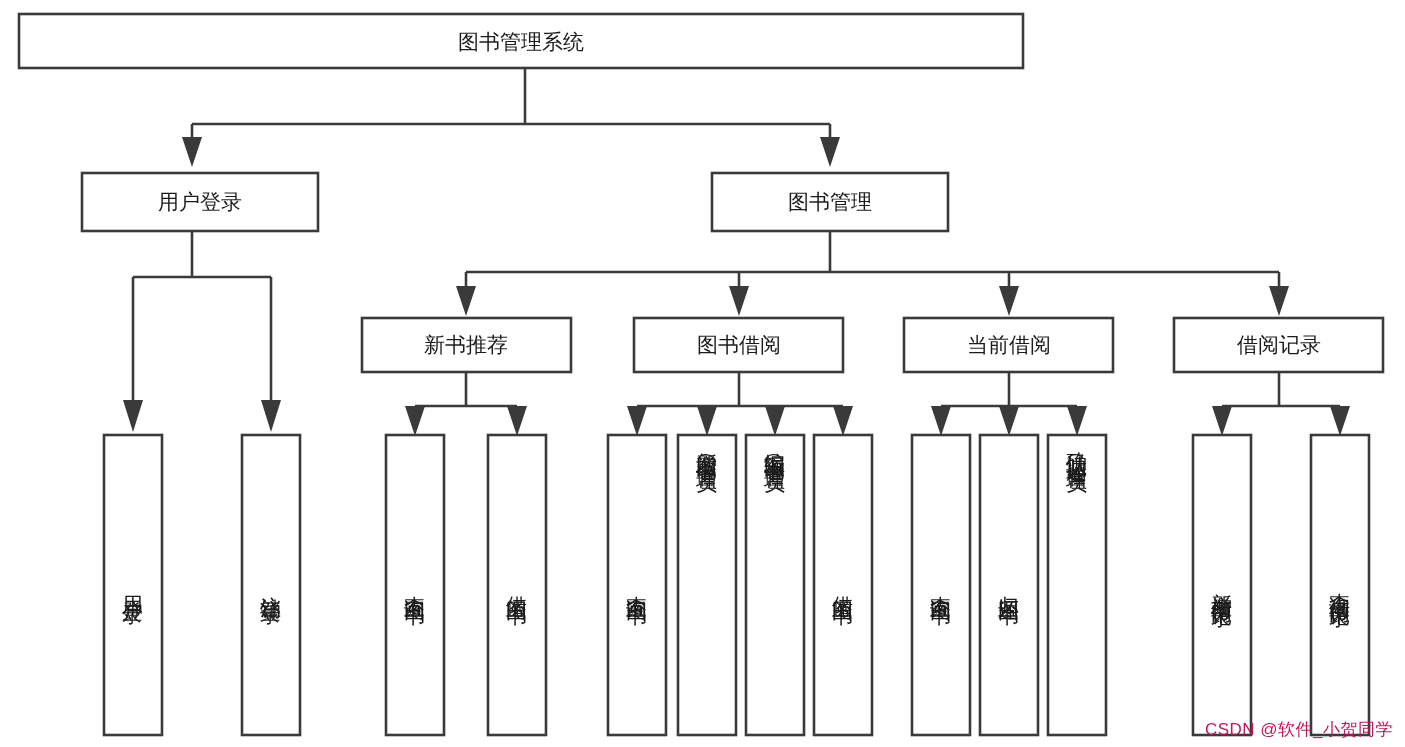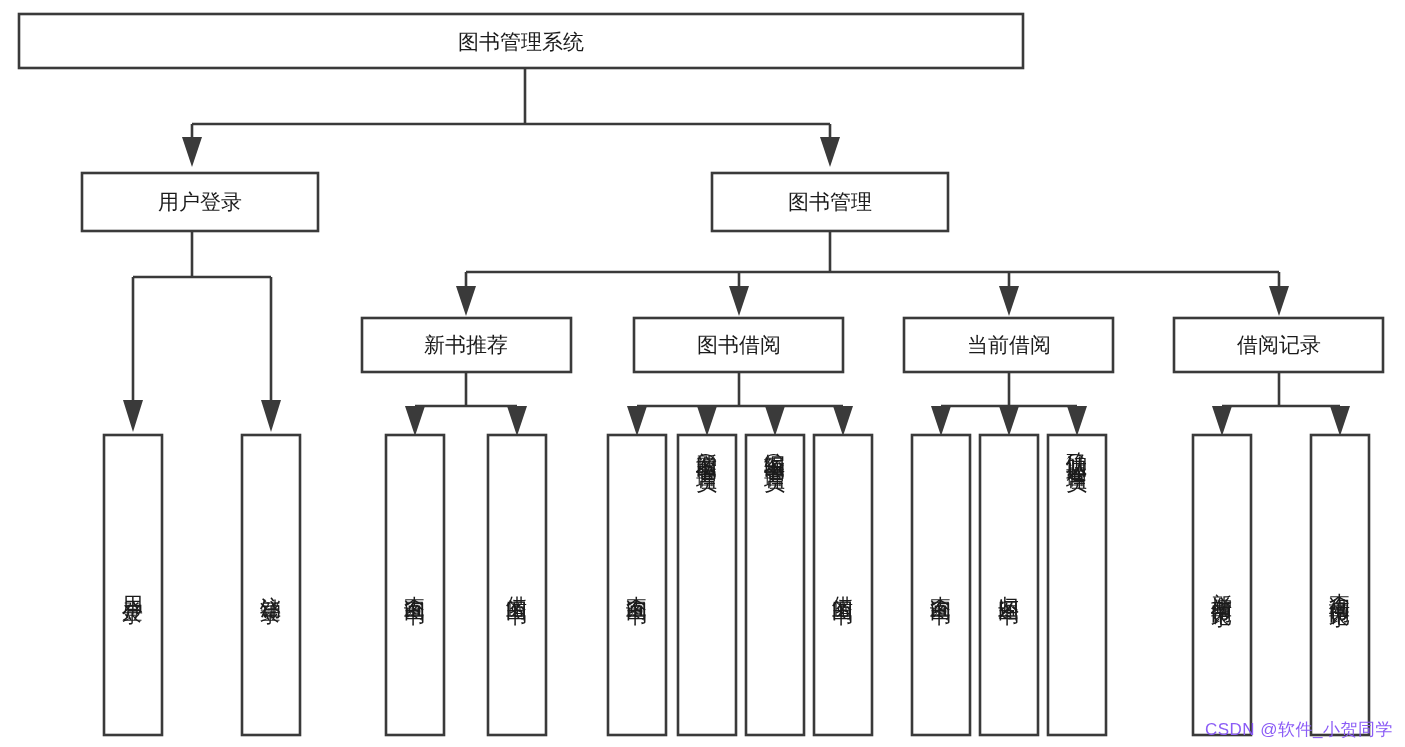--- a/index.html
+++ b/index.html
@@ -65,21 +65,21 @@
     letter-spacing: 3px;
     color: #1b1b1b;
     white-space: nowrap;
   }
   #watermark {
     position: absolute;
     right: 12px;
     bottom: 6px;
     font-family: "Liberation Sans", "DejaVu Sans", sans-serif;
     font-size: 17px;
-    color: #8b5cf6;
+    color: #be185d;
     letter-spacing: 0.5px;
     user-select: none;
   }
 </style>
 </head>
 <body>
 
 <div id="diagram-root">
 
   <svg id="diagram-svg" viewBox="0 0 1405 747">

